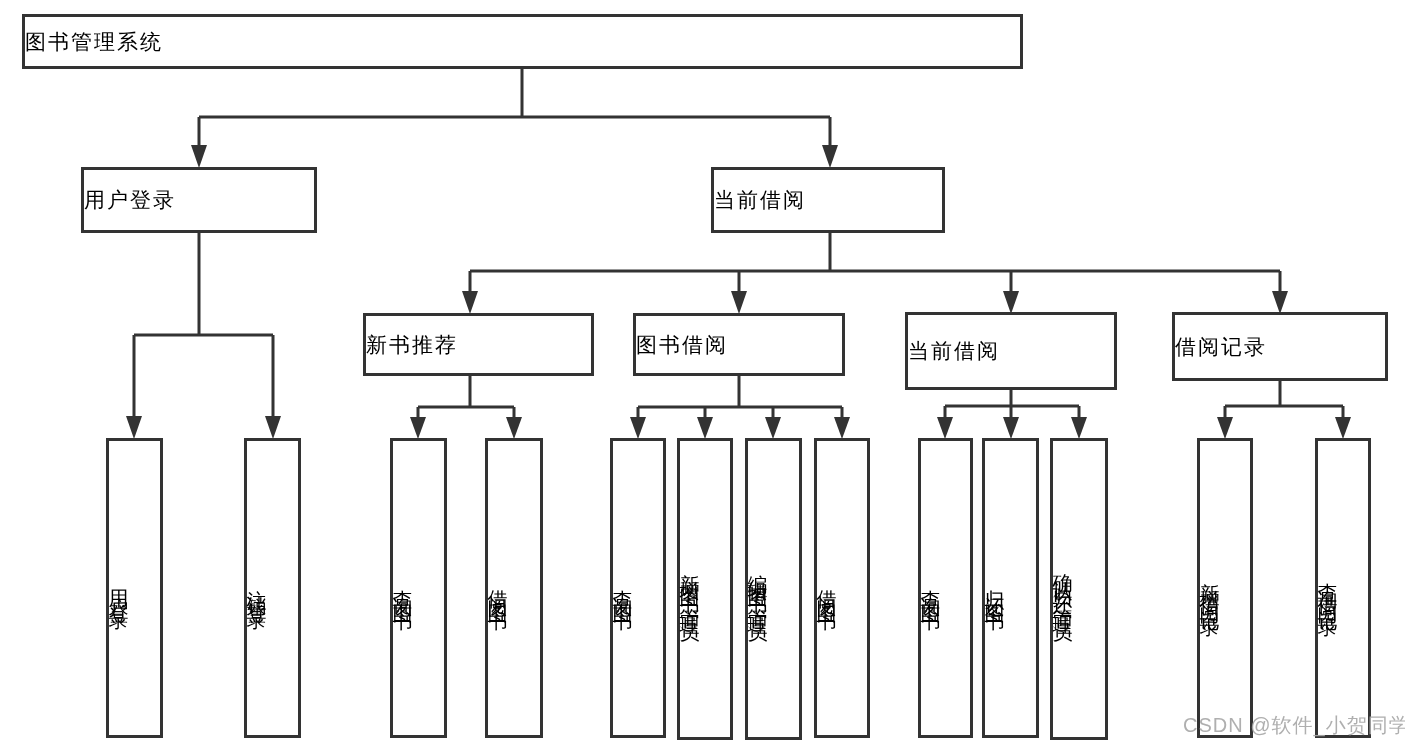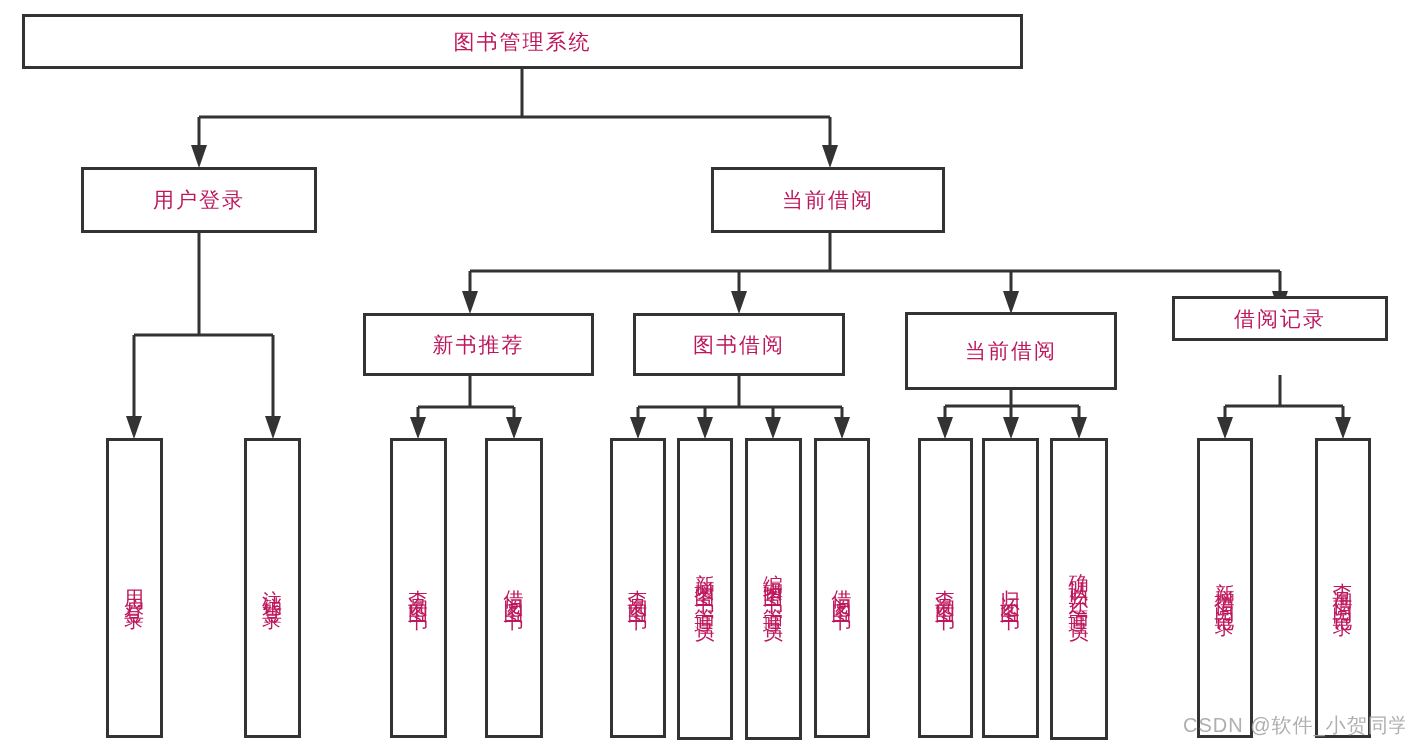--- a/index.html
+++ b/index.html
@@ -17,22 +17,22 @@
     width: 1405px; height: 747px;
     z-index: 1;
   }
   .node {
     position: absolute;
     box-sizing: border-box;
     background: #ffffff;
     border: 3px solid #333333;
     display: flex;
     align-items: center;
-    justify-content: center;
-    color: #be185d;
+    justify-content: flex-start;
+    color: #000000;
     z-index: 2;
   }
   .node.h { font-size: 21px; letter-spacing: 2px; }
   .node.v {
     font-size: 20px;
   }
   .node.v .vtxt {
     writing-mode: vertical-rl;
     text-orientation: mixed;
     letter-spacing: 7px;
@@ -101,21 +101,21 @@
 
   <div class="node h" style="left:363px; top:313px; width:231px; height:63px">
     <span>新书推荐</span>
   </div>
   <div class="node h" style="left:633px; top:313px; width:212px; height:63px">
     <span>图书借阅</span>
   </div>
   <div class="node h" style="left:905px; top:312px; width:212px; height:78px">
     <span>当前借阅</span>
   </div>
-  <div class="node h" style="left:1172px; top:296px; width:216px; height:45px">
+  <div class="node h" style="left:1172px; top:312px; width:216px; height:69px">
     <span>借阅记录</span>
   </div>
 
   <div class="node v" style="left:106px; top:438px; width:57px; height:300px">
     <span class="vtxt">用户登录</span>
   </div>
   <div class="node v" style="left:244px; top:438px; width:57px; height:300px">
     <span class="vtxt">注销登录</span>
   </div>
 

